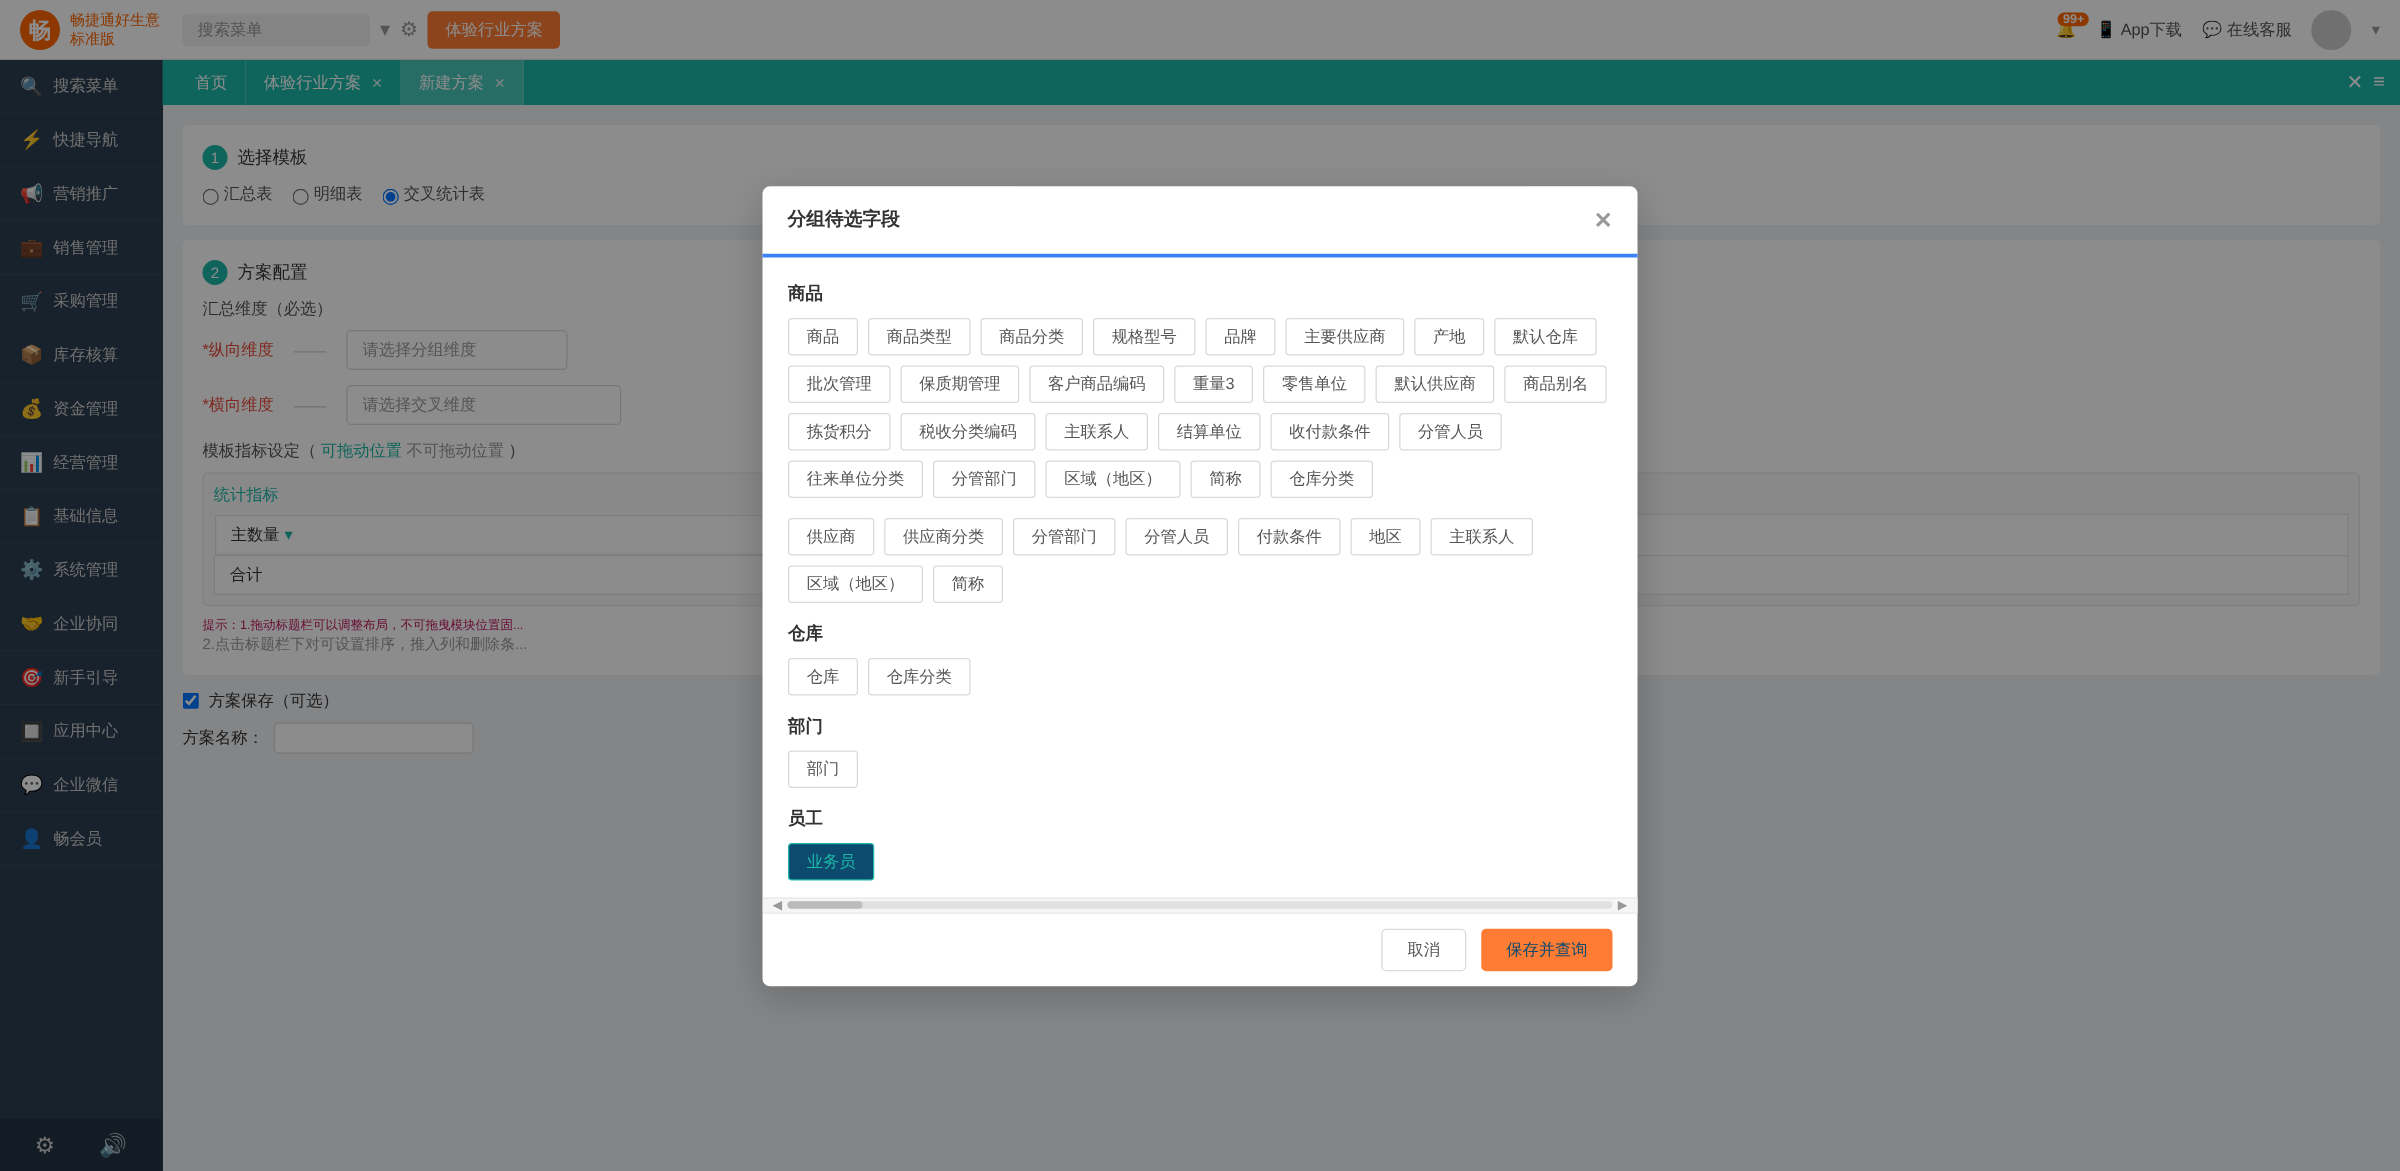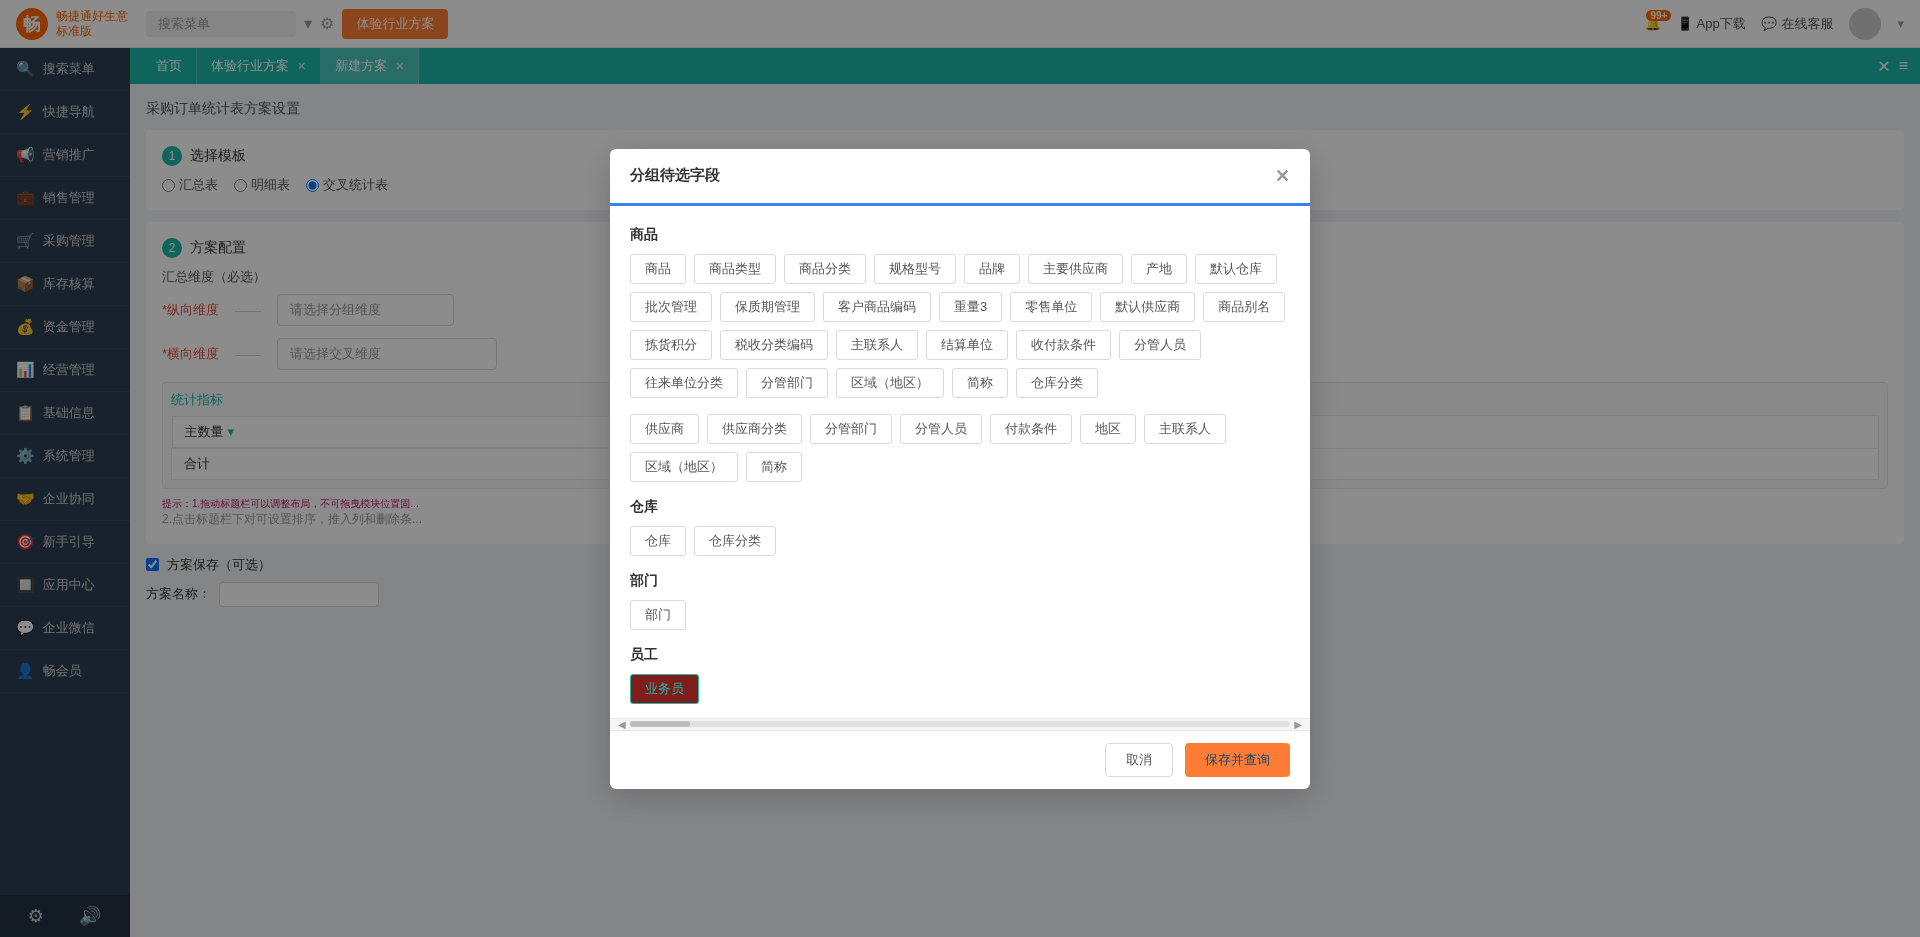--- a/index.html
+++ b/index.html
@@ -94,21 +94,21 @@
     .step-label {
       display: inline-flex; align-items: center; gap: 8px;
       font-size: 14px; color: #333; margin-bottom: 10px;
     }
     .step-num {
       width: 20px; height: 20px; background: #1db8a8; color: #fff;
       border-radius: 50%; display: flex; align-items: center; justify-content: center;
       font-size: 12px;
     }
     .radio-group { display: flex; gap: 16px; align-items: center; }
-    .radio-label { display: flex; align-items: center; gap: 4px; color: #555; cursor: pointer; }
+    .radio-label { display: flex; align-items: flex-end; gap: 4px; color: #555; cursor: pointer; }
 
     
     .overlay {
       position: fixed; inset: 0; background: rgba(0,0,0,0.45); z-index: 200;
       display: flex; align-items: center; justify-content: center;
     }
     
     .dialog {
       background: #fff;
       border-radius: 6px;
@@ -139,21 +139,21 @@
       font-size: 14px; font-weight: bold; color: #333; margin-bottom: 10px; margin-top: 4px;
     }
     .field-grid {
       display: flex; flex-wrap: wrap; gap: 8px; margin-bottom: 16px;
     }
     .field-tag {
       border: 1px solid #d9d9d9; border-radius: 3px;
       padding: 5px 14px; font-size: 13px; color: #555; cursor: pointer;
       background: #fff;
     }
-    .field-tag.selected { border-color: #1db8a8; color: #1db8a8; background: #7f1d1d; }
+    .field-tag.selected { border-color: #1db8a8; color: #1db8a8; background: #0c4a6e; }
 
     
     .dialog-footer {
       padding: 12px 20px;
       border-top: 1px solid #e8e8e8;
       display: flex; justify-content: flex-end; gap: 12px;
     }
     .btn-cancel {
       padding: 7px 20px; border: 1px solid #d9d9d9; border-radius: 4px;
       background: #fff; color: #555; cursor: pointer; font-size: 13px;
@@ -295,21 +295,20 @@
   <div class="tab-item" style="background:rgba(255,255,255,0.2);">
     <span>新建方案</span>
     <span class="close-x">✕</span>
   </div>
   <div style="flex:1;"></div>
   <span style="color:#fff;cursor:pointer;font-size:16px;">✕</span>
   <span style="color:#fff;cursor:pointer;font-size:16px;margin-left:8px;">≡</span>
 </div>
 
 <div class="main-content">
-  <div class="page-title">采购订单统计表方案设置</div>
 
   <div class="card">
     <div class="step-label">
       <div class="step-num">1</div>
       <span>选择模板</span>
     </div>
     <div class="radio-group">
       <label class="radio-label"><input type="radio" name="template" style=""> 汇总表</label>
       <label class="radio-label"><input type="radio" name="template" style=""> 明细表</label>
       <label class="radio-label"><input type="radio" name="template" checked="" style=""> 交叉统计表</label>
@@ -324,20 +323,27 @@
     <div style="color:#555;margin-bottom:8px;">汇总维度（必选）</div>
     <div style="display:flex;gap:16px;margin-bottom:12px;align-items:center;">
       <span style="color:#e74c3c;">*纵向维度</span>
       <span style="color:#ccc;">——</span>
       <div style="border:1px solid #d9d9d9;border-radius:4px;padding:6px 12px;width:177px;color:#999;cursor:pointer;">请选择分组维度</div>
     </div>
     <div style="display:flex;gap:16px;margin-bottom:12px;align-items:center;">
       <span style="color:#e74c3c;">*横向维度</span>
       <span style="color:#ccc;">——</span>
       <div style="border:1px solid #d9d9d9;border-radius:4px;padding:6px 12px;width:220px;color:#999;cursor:pointer;">请选择交叉维度</div>
+    </div>
+    <div style="color:#555;margin-bottom:8px;">
+      模板指标设定（
+      <span style="color:#1db8a8;">可拖动位置</span>
+      <span> </span>
+      <span style="color:#999;">不可拖动位置</span>
+      ）
     </div>
     <div style="background:#f9f9f9;border:1px solid #e8e8e8;border-radius:4px;padding:8px;">
       <div style="color:#1db8a8;font-size:13px;margin-bottom:6px;">统计指标</div>
       <table style="width:100%;border-collapse:collapse;font-size:13px;">
         <tbody>
             <tr>
           <td style="border:1px solid #e8e8e8;padding:6px 12px;background:#fff;display:flex;align-items:center;gap:4px;">
             主数量 <span style="color:#1db8a8;">▾</span>
           </td>
           <td style="border:1px solid #e8e8e8;padding:6px 12px;background:#fff;">金额</td>

